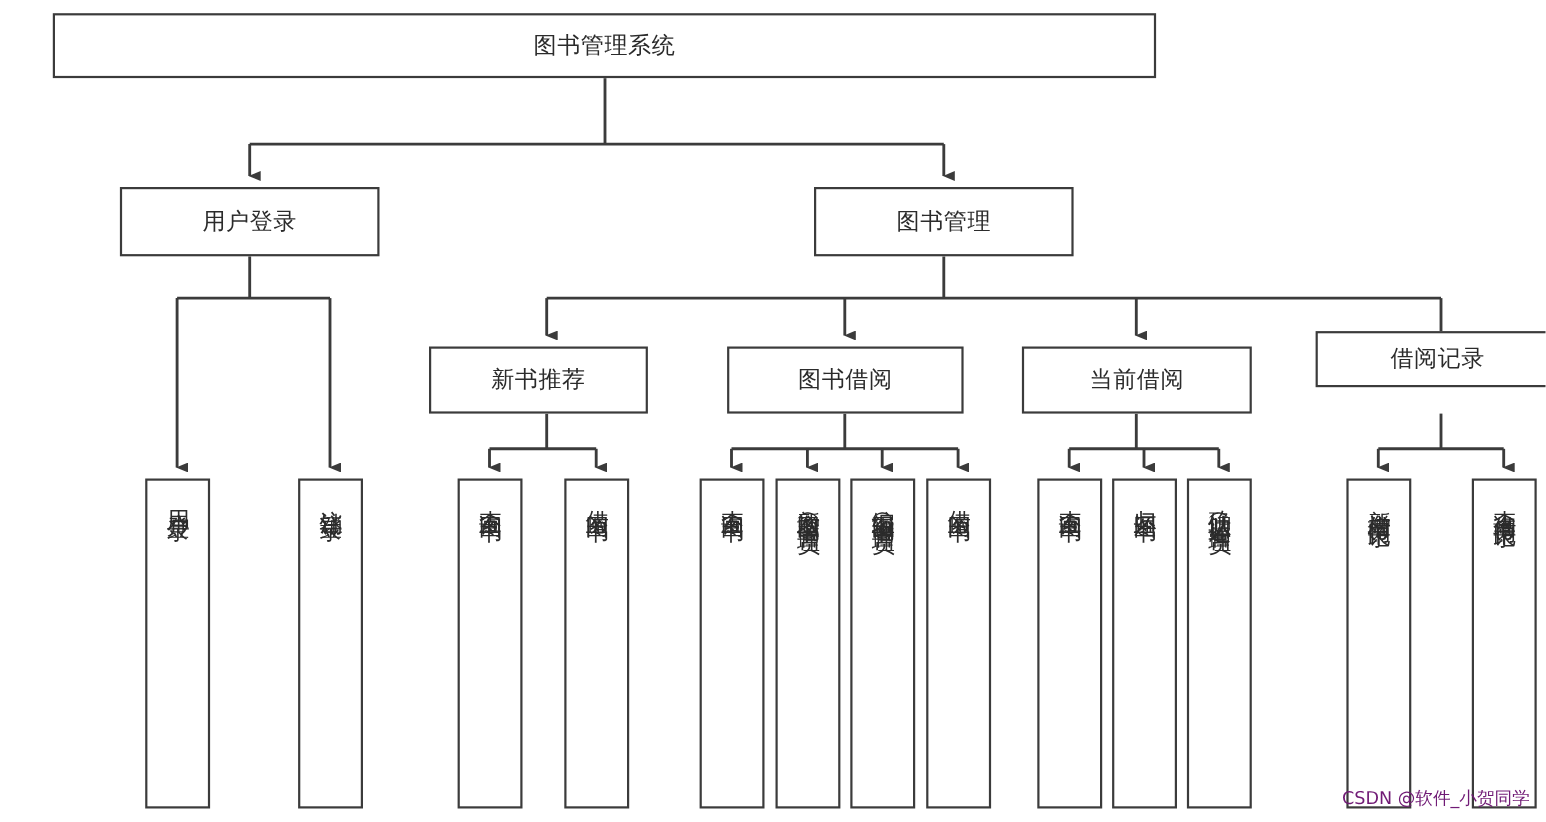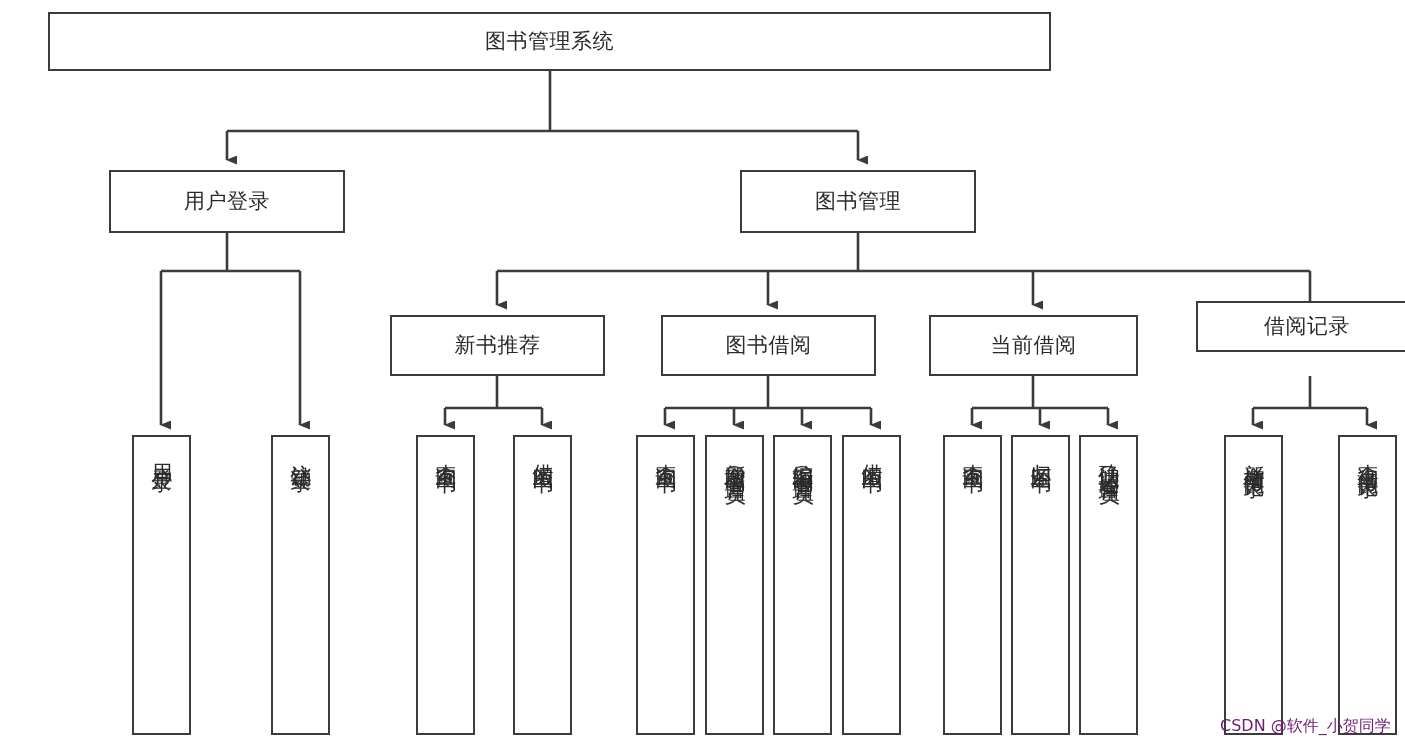--- a/index.html
+++ b/index.html
@@ -128,21 +128,21 @@
   </div>
 
   <div class="node horiz" style="left:81px; top:170px; width:236px; height:63px;">
     <span class="node-label">用户登录</span>
   </div>
 
   <div class="node horiz" style="left:712px; top:170px; width:236px; height:63px;justify-content:center;">
     <span class="node-label">图书管理</span>
   </div>
 
-  <div class="node horiz" style="left:362px; top:315px; width:215px; height:61px;">
+  <div class="node horiz" style="left:362px; top:315px; width:199px; height:61px;">
     <span class="node-label">新书推荐</span>
   </div>
 
   <div class="node horiz" style="left:901px; top:315px; width:209px; height:61px;">
     <span class="node-label">当前借阅</span>
   </div>
 
   <div class="node horiz" style="left:633px; top:315px; width:215px; height:61px;">
     <span class="node-label">图书借阅</span>
   </div>

